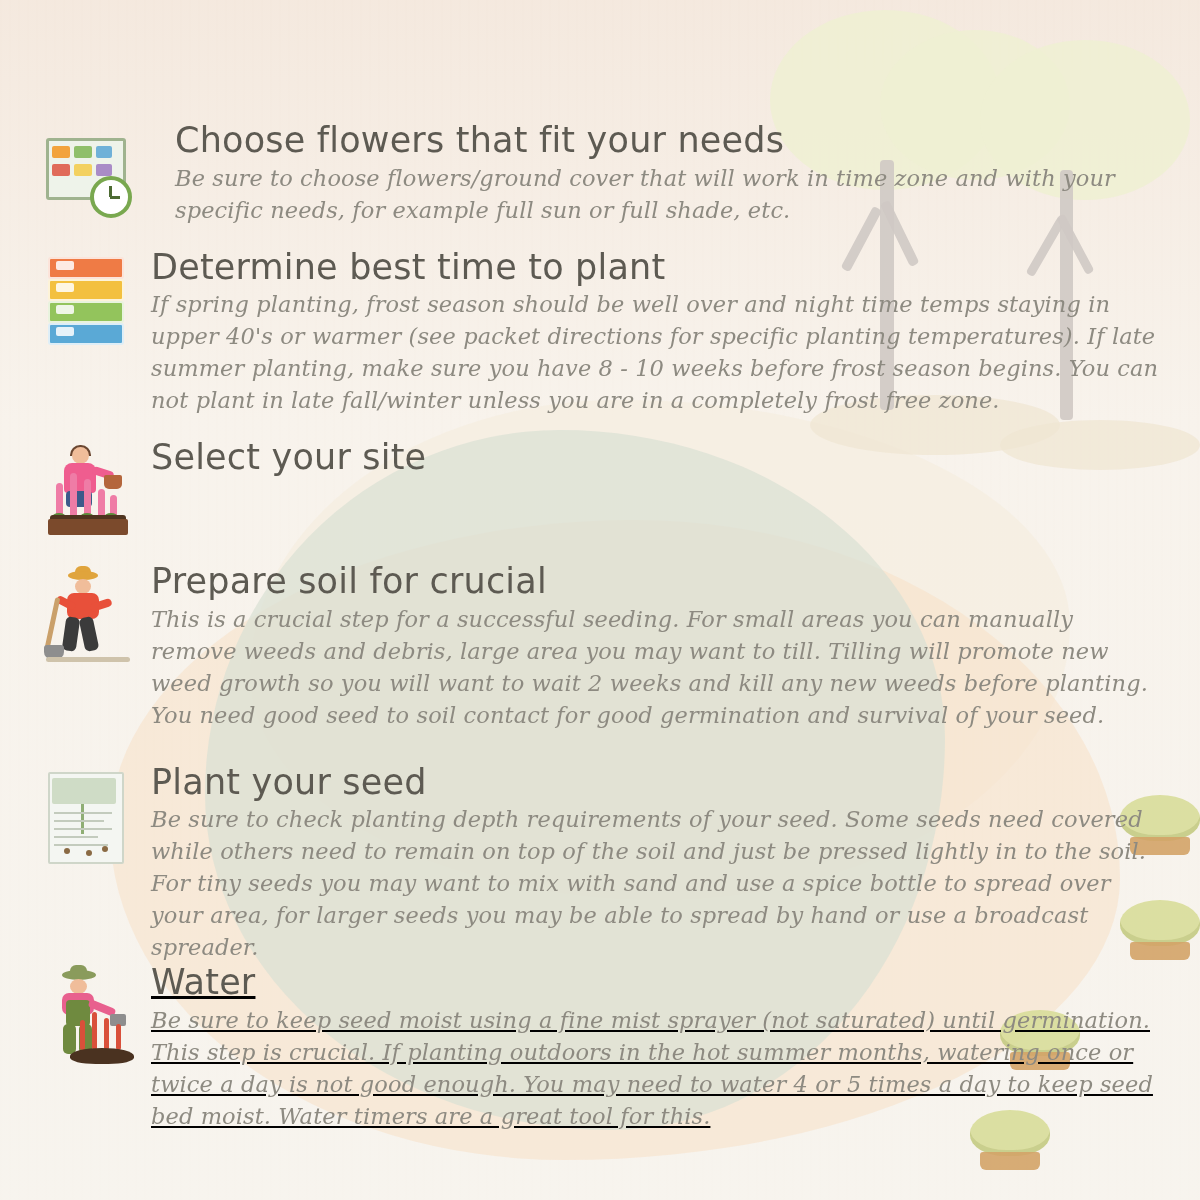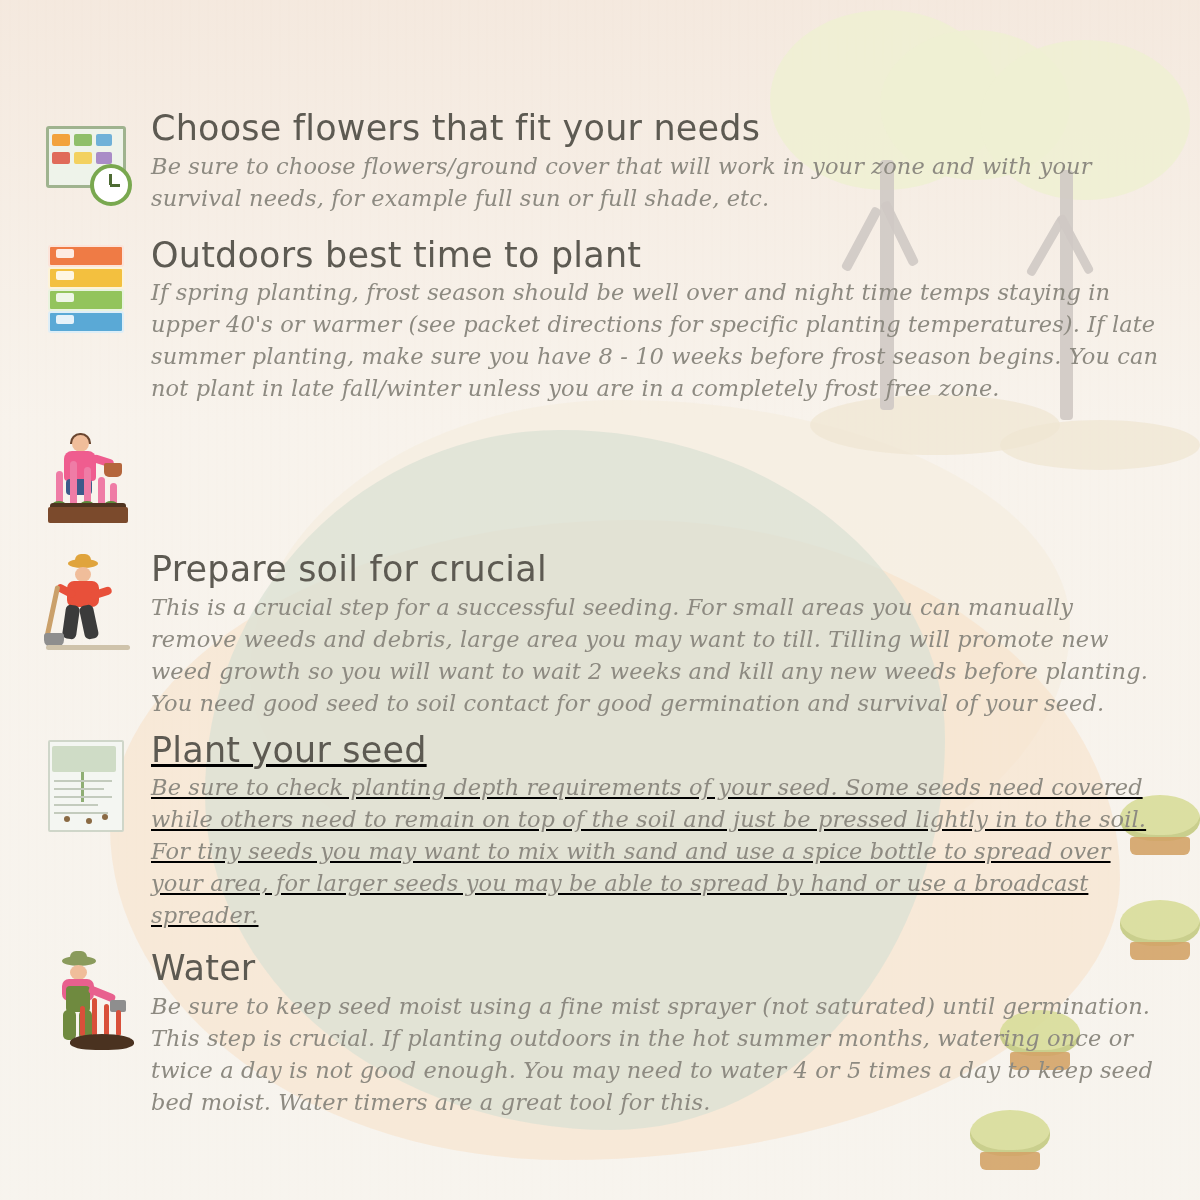--- a/index.html
+++ b/index.html
@@ -104,26 +104,26 @@
     font-family:"DejaVu Serif", serif;
     font-style:italic;
     font-size:22.5px;
     line-height:1.42;
     color:#8d8a81;
     margin:0;
     letter-spacing:.1px;
   }
 
   
-  .s1{margin-top:0px;}
+  .s1{margin-top:12px;gap:24px;}
   .s2{margin-top:22px;}
   .s3{margin-top:22px;}
   .s4{margin-top:26px;}
-  .s5{margin-top:12px;text-decoration:underline;}
-  .s6{margin-top:18px;}
+  .s5{margin-top:32px;}
+  .s6{margin-top:0;text-decoration:underline;}
 
   
   .ic{position:relative;width:92px;height:92px;}
 
   
   .ic-board .bd{position:absolute;left:4px;top:10px;width:74px;height:56px;background:#eef3ea;border:3px solid #9fb38f;border-radius:3px;}
   .ic-board .row{position:absolute;height:12px;border-radius:2px;}
   .ic-board .r1{left:10px;top:18px;width:18px;background:#f2a33c;}
   .ic-board .r2{left:32px;top:18px;width:18px;background:#8fbf6a;}
   .ic-board .r3{left:54px;top:18px;width:16px;background:#6fb1d8;}
@@ -257,39 +257,39 @@
             <div class="row r2"></div>
             <div class="row r3"></div>
           <div class="row r4"></div>
             <div class="row r5"></div>
             <div class="row r6"></div>
           <div class="clock"></div>
         </div>
       </div>
       <div class="text-col">
         <h2 class="step-head">Choose flowers that fit your needs</h2>
-        <p class="step-body">Be sure to choose flowers/ground cover  that will work in your zone and with your survival needs, for example full sun or full shade, etc.</p>
+        <p class="step-body">Be sure to choose flowers/ground cover  that will work in time zone and with your specific needs, for example full sun or full shade, etc.</p>
       </div>
     </div>
 
     <div class="step s2">
       <div class="icon-col">
         <div class="ic ic-cards">
           <div class="c c1"></div>
             <div class="g g1"></div>
           <div class="c c2"></div>
             <div class="g g2"></div>
           <div class="c c3"></div>
             <div class="g g3"></div>
           <div class="c c4"></div>
             <div class="g g4"></div>
         </div>
       </div>
       <div class="text-col">
-        <h2 class="step-head">Outdoors best time to plant</h2>
+        <h2 class="step-head">Determine best time to plant</h2>
         <p class="step-body">If spring planting, frost season should be well over and  night time temps staying in upper 40's or warmer (see packet directions for specific planting temperatures). If late summer planting, make sure you have 8 - 10 weeks before frost season begins. You can not plant in late fall/winter unless you are in a completely frost free zone.</p>
       </div>
     </div>
 
     <div class="step s3">
       <div class="icon-col">
         <div class="ic ic-planter">
           <div class="hair"></div>
             <div class="head"></div>
             <div class="body"></div>
@@ -302,20 +302,21 @@
           <div class="spike sp4"></div>
             <div class="spike sp5"></div>
           <div class="lf lf1"></div>
             <div class="lf lf2"></div>
             <div class="lf lf3"></div>
           <div class="soil"></div>
             <div class="box"></div>
         </div>
       </div>
       <div class="text-col">
+        <h2 class="step-head">Select your site</h2>
       </div>
     </div>
 
     <div class="step s4">
       <div class="icon-col">
         <div class="ic ic-dig">
           <div class="crown"></div>
             <div class="hat"></div>
             <div class="head"></div>
           <div class="torso"></div>

